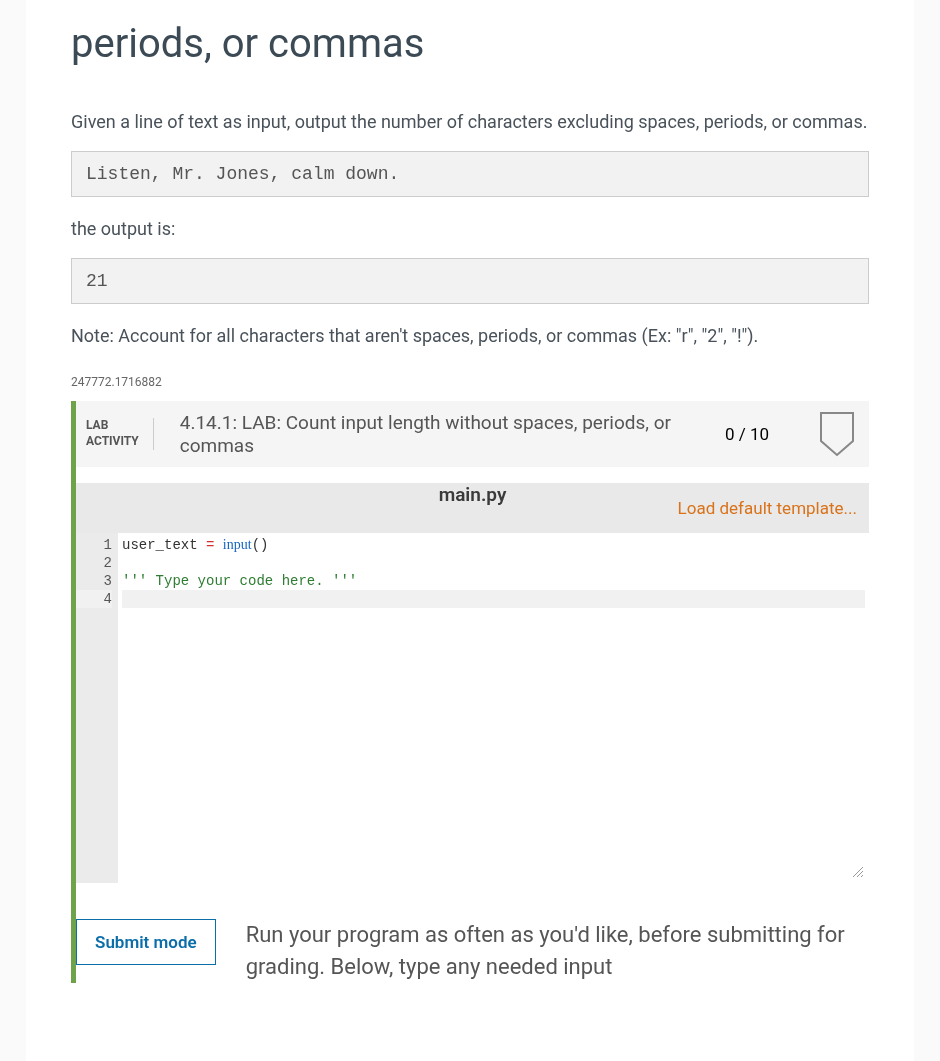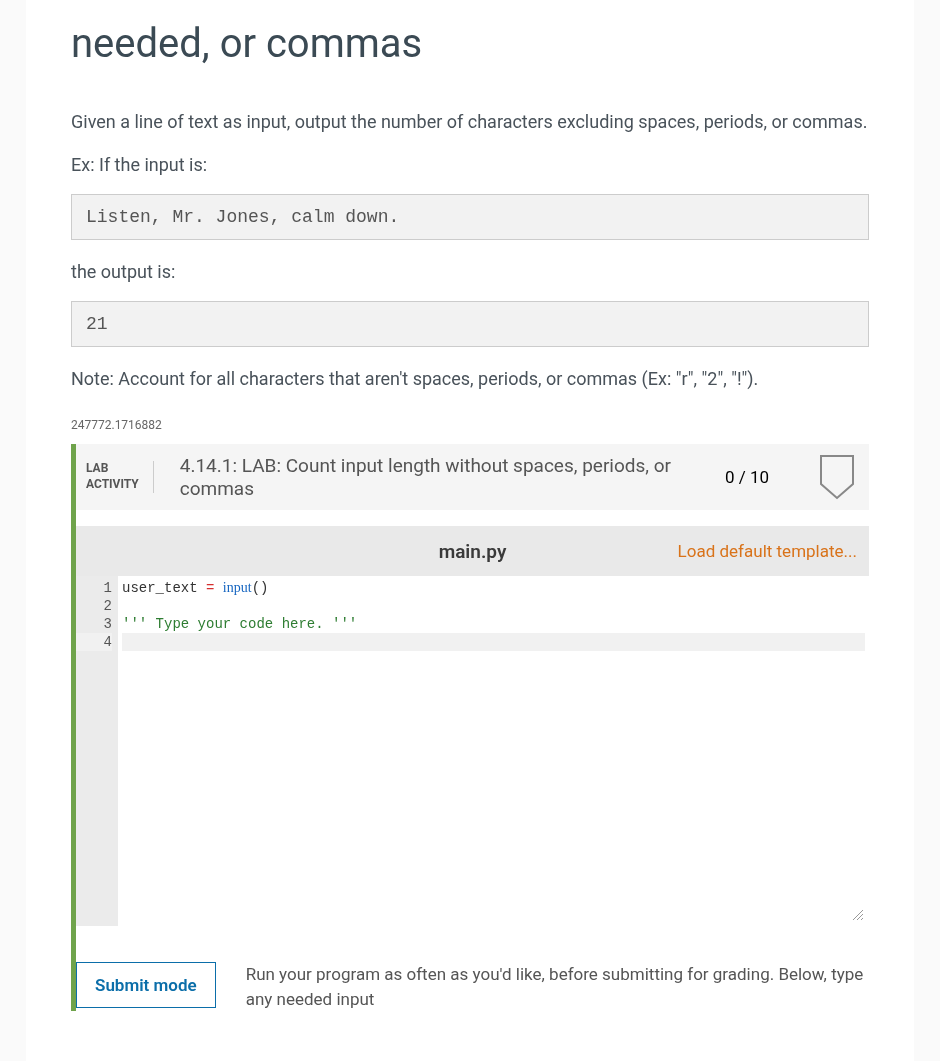--- a/index.html
+++ b/index.html
@@ -83,21 +83,20 @@
 }
 .editor-wrap {
   background: #fff;
   padding: 16px 0 0 0;
 }
 .file-head {
   position: relative;
   background: #e9e9e9;
   height: 50px;
   display: flex;
-  align-items: center;
   justify-content: center;
   margin: 0 0 0 0;
 }
 .file-name {
   font-size: 19px;
   font-weight: 600;
   color: #3a3a3a;
 }
 .load-template {
   position: absolute;
@@ -164,34 +163,33 @@
   font-weight: 600;
   cursor: pointer;
   background: #fff;
   color: #0b6ea9;
 }
 .mode-tab.active {
   background: #0b8bc4;
   color: #fff;
 }
 .mode-help {
-  font-size: 17px;
+  font-size: 22px;
   color: #555;
   line-height: 1.45;
   flex: 1;
 }
 </style>
 </head>
 <body>
 
 <div class="page">
-  <h1 class="title">needed, or commas</h1>
+  <h1 class="title">periods, or commas</h1>
 
   <p class="desc">Given a line of text as input, output the number of characters excluding spaces, periods, or commas.</p>
-  <p class="desc">Ex: If the input is:</p>
 
   <div class="pre-block">Listen, Mr. Jones, calm down.</div>
 
   <p class="desc">the output is:</p>
 
   <div class="pre-block">21</div>
 
   <p class="desc">Note: Account for all characters that aren't spaces, periods, or commas (Ex: "r", "2", "!").</p>
 
   <div class="id-text">247772.1716882</div>

